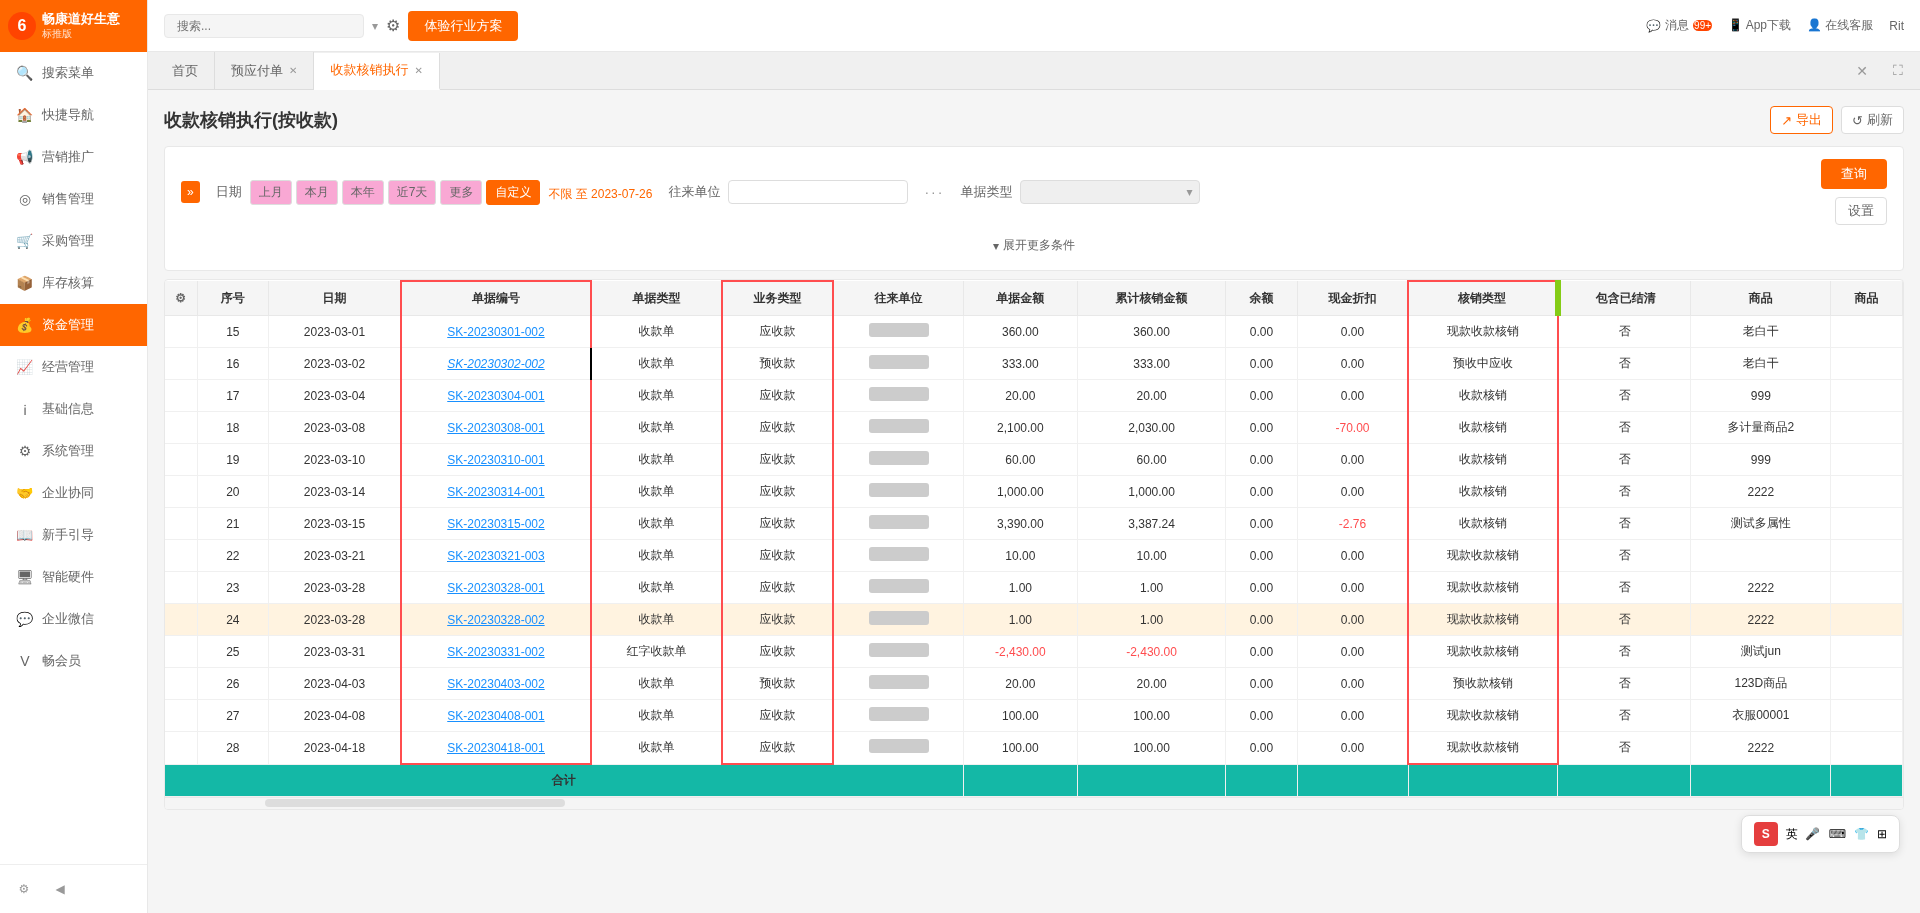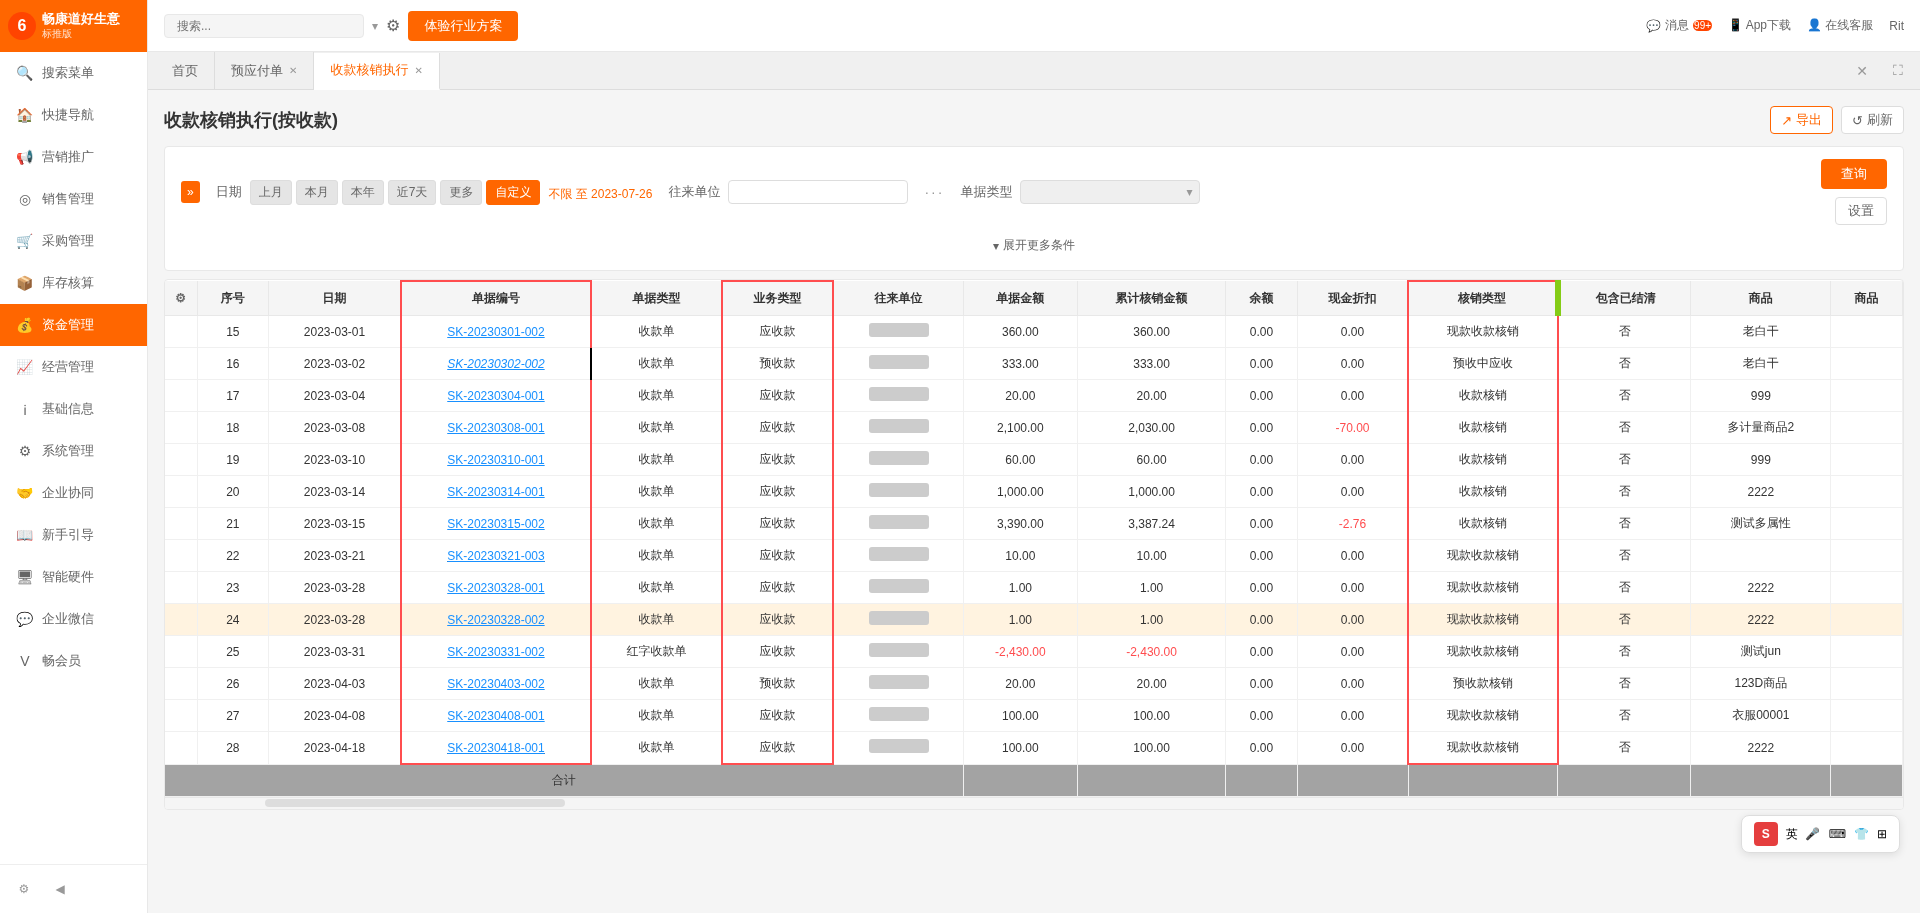--- a/index.html
+++ b/index.html
@@ -49,21 +49,21 @@
     .page-actions { display: flex; gap: 8px; }
     .btn-export { display: flex; align-items: center; gap: 4px; color: #ff6600; cursor: pointer; font-size: 13px; border: 1px solid #ff6600; border-radius: 4px; padding: 4px 10px; background: #fff; }
     .btn-refresh { display: flex; align-items: center; gap: 4px; color: #666; cursor: pointer; font-size: 13px; border: 1px solid #ddd; border-radius: 4px; padding: 4px 10px; background: #fff; }
 
     
     .filter-bar { background: #fff; border-radius: 4px; padding: 12px 16px; margin-bottom: 8px; border: 1px solid #e8e8e8; }
     .filter-row { display: flex; align-items: center; gap: 16px; flex-wrap: wrap; }
     .filter-item { display: flex; align-items: center; gap: 8px; }
     .filter-label { color: #666; font-size: 13px; white-space: nowrap; }
     .filter-date-btns { display: flex; gap: 4px; align-items: center; }
-    .date-btn { padding: 3px 8px; border: 1px solid #ddd; border-radius: 3px; cursor: pointer; font-size: 12px; color: #666; background: #e5e5e5; }
+    .date-btn { padding: 3px 8px; border: 1px solid #ddd; border-radius: 3px; cursor: pointer; font-size: 12px; color: #666; background: #f9a8d4; }
     .date-btn.custom { background: #ff6600; color: #fff; border-color: #ff6600; }
     .filter-date-range { color: #ff6600; font-size: 12px; }
     .filter-input { border: 1px solid #ddd; border-radius: 4px; padding: 4px 8px; font-size: 12px; width: 180px; }
     .filter-select { border: 1px solid #ddd; border-radius: 4px; padding: 4px 8px; font-size: 12px; width: 180px; appearance: none; cursor: pointer; }
     .filter-ellipsis { color: #999; cursor: pointer; font-size: 14px; letter-spacing: 2px; }
     .btn-query { background: #ff6600; color: #fff; border: none; border-radius: 4px; padding: 6px 20px; font-size: 13px; cursor: pointer; }
     .btn-settings { background: #fff; color: #666; border: 1px solid #ddd; border-radius: 4px; padding: 4px 12px; font-size: 13px; cursor: pointer; margin-top: 4px; display: block; }
     .filter-right-panel { display: flex; flex-direction: column; align-items: flex-end; gap: 4px; margin-left: auto; }
 
     
@@ -71,21 +71,21 @@
 
     
     .table-container { background: #fff; border-radius: 4px; border: 1px solid #e8e8e8; overflow-x: auto; }
     table { width: 100%; border-collapse: collapse; min-width: 1400px; }
     th { background: #f5f5f5; border-bottom: 1px solid #e8e8e8; border-right: 1px solid #e8e8e8; padding: 8px 10px; text-align: center; font-weight: 600; color: #333; font-size: 12px; white-space: nowrap; }
     td { border-bottom: 1px solid #f0f0f0; border-right: 1px solid #f0f0f0; padding: 7px 10px; text-align: center; font-size: 12px; color: #333; white-space: nowrap; }
     tr.highlighted td { background: #fff3e0; }
     .link-text { color: #1890ff; cursor: pointer; text-decoration: underline; }
     .red-text { color: #ff4d4f; }
     .settings-col { width: 32px; text-align: center; cursor: pointer; color: #666; }
-    .total-row td { font-weight: normal; background: #a3a3a3; }
+    .total-row td { font-weight: bold; background: #14b8a6; }
 
     
     .scroll-bar { height: 12px; background: #f5f5f5; border-top: 1px solid #e8e8e8; position: relative; }
     .scroll-thumb { height: 8px; width: 300px; background: #ddd; border-radius: 4px; position: absolute; bottom: 2px; left: 100px; cursor: pointer; }
 
     
     .ime-toolbar { position: fixed; bottom: 60px; right: 20px; background: #fff; border: 1px solid #ddd; border-radius: 8px; padding: 6px 12px; display: flex; align-items: center; gap: 8px; box-shadow: 0 2px 8px rgba(0,0,0,0.1); z-index: 1000; }
     .ime-logo { width: 24px; height: 24px; background: #e53e3e; border-radius: 4px; display: flex; align-items: center; justify-content: center; color: #fff; font-weight: bold; font-size: 12px; }
 
     

